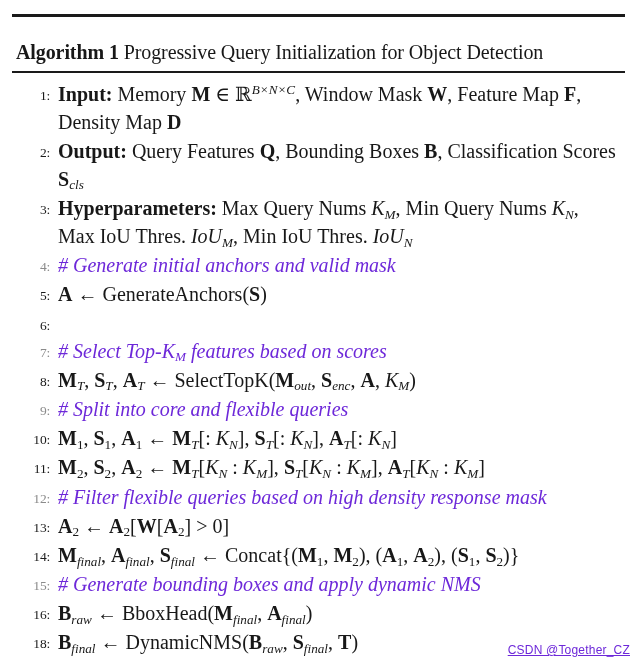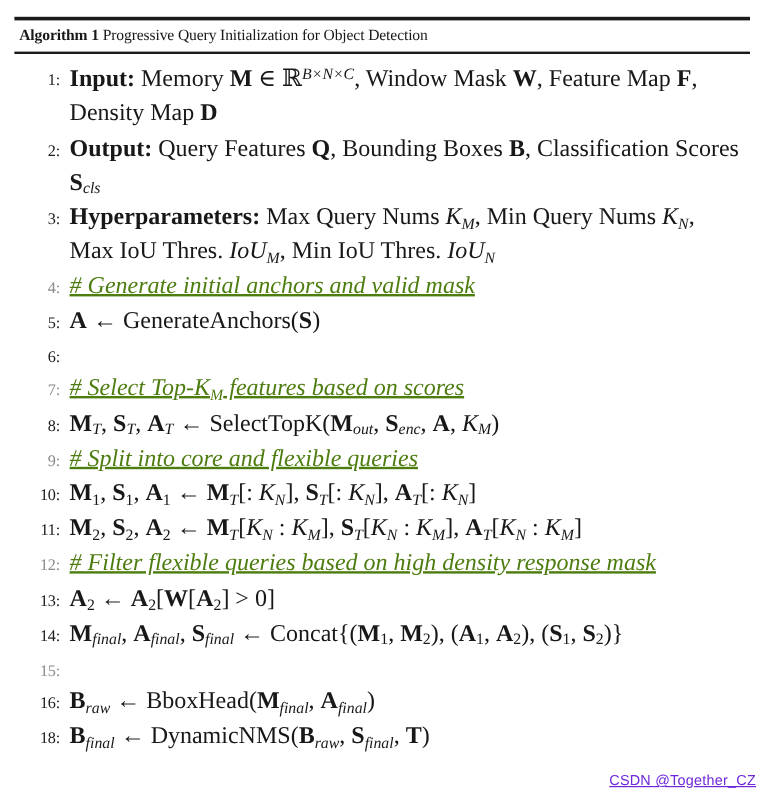--- a/index.html
+++ b/index.html
@@ -28,23 +28,23 @@
     height: 0;
     margin: 0;
   }
   .rule-mid {
     border-top: 2px solid #1a1a1a;
     height: 0;
     margin: 0;
   }
 
   .algo-title {
-    font-size: 13px;
+    font-size: 20px;
     line-height: 1.45;
-    padding: 3px 2px 4px 4px;
+    padding: 21px 2px 4px 4px;
     white-space: nowrap;
     letter-spacing: -0.1px;
   }
   .algo-title .kw {
     font-weight: bold;
   }
 
   .algo-body {
     padding: 6px 0 8px 0;
   }
@@ -67,23 +67,22 @@
     letter-spacing: -0.2px;
   }
   .lineno.cmt { color: #8b8b8b; }
   .content {
     flex: 1 1 auto;
     padding-right: 6px;
   }
 
   .b  { font-weight: bold; }
   .comment {
-    color: #4d7c0f;
+    color: #6d28d9;
     font-style: italic;
-    text-decoration: underline;
   }
   .mathit {
     font-style: italic;
   }
   sub, sup {
     font-size: 0.66em;
     line-height: 0;
     font-style: italic;
     margin-top: 44px;
   }
@@ -184,20 +183,21 @@
       <span class="content"><span class="b">A</span><sub class="upsub">2</sub> ← <span class="b">A</span><sub class="upsub">2</sub>[<span class="b">W</span>[<span class="b">A</span><sub class="upsub">2</sub>] &gt; 0]</span>
     </div>
 
     <div class="line">
       <span class="lineno">14:</span>
       <span class="content"><span class="b">M</span><sub>final</sub>, <span class="b">A</span><sub>final</sub>, <span class="b">S</span><sub>final</sub> ← Concat{(<span class="b">M</span><sub class="upsub">1</sub>, <span class="b">M</span><sub class="upsub">2</sub>), (<span class="b">A</span><sub class="upsub">1</sub>, <span class="b">A</span><sub class="upsub">2</sub>), (<span class="b">S</span><sub class="upsub">1</sub>, <span class="b">S</span><sub class="upsub">2</sub>)}</span>
     </div>
 
     <div class="line">
       <span class="lineno cmt">15:</span>
+      <span class="content comment"># Generate bounding boxes and apply dynamic NMS</span>
     </div>
 
     <div class="line">
       <span class="lineno">16:</span>
       <span class="content"><span class="b">B</span><sub>raw</sub> ← BboxHead(<span class="b">M</span><sub>final</sub>, <span class="b">A</span><sub>final</sub>)</span>
     </div>
 
 
     <div class="line">
       <span class="lineno">18:</span>

